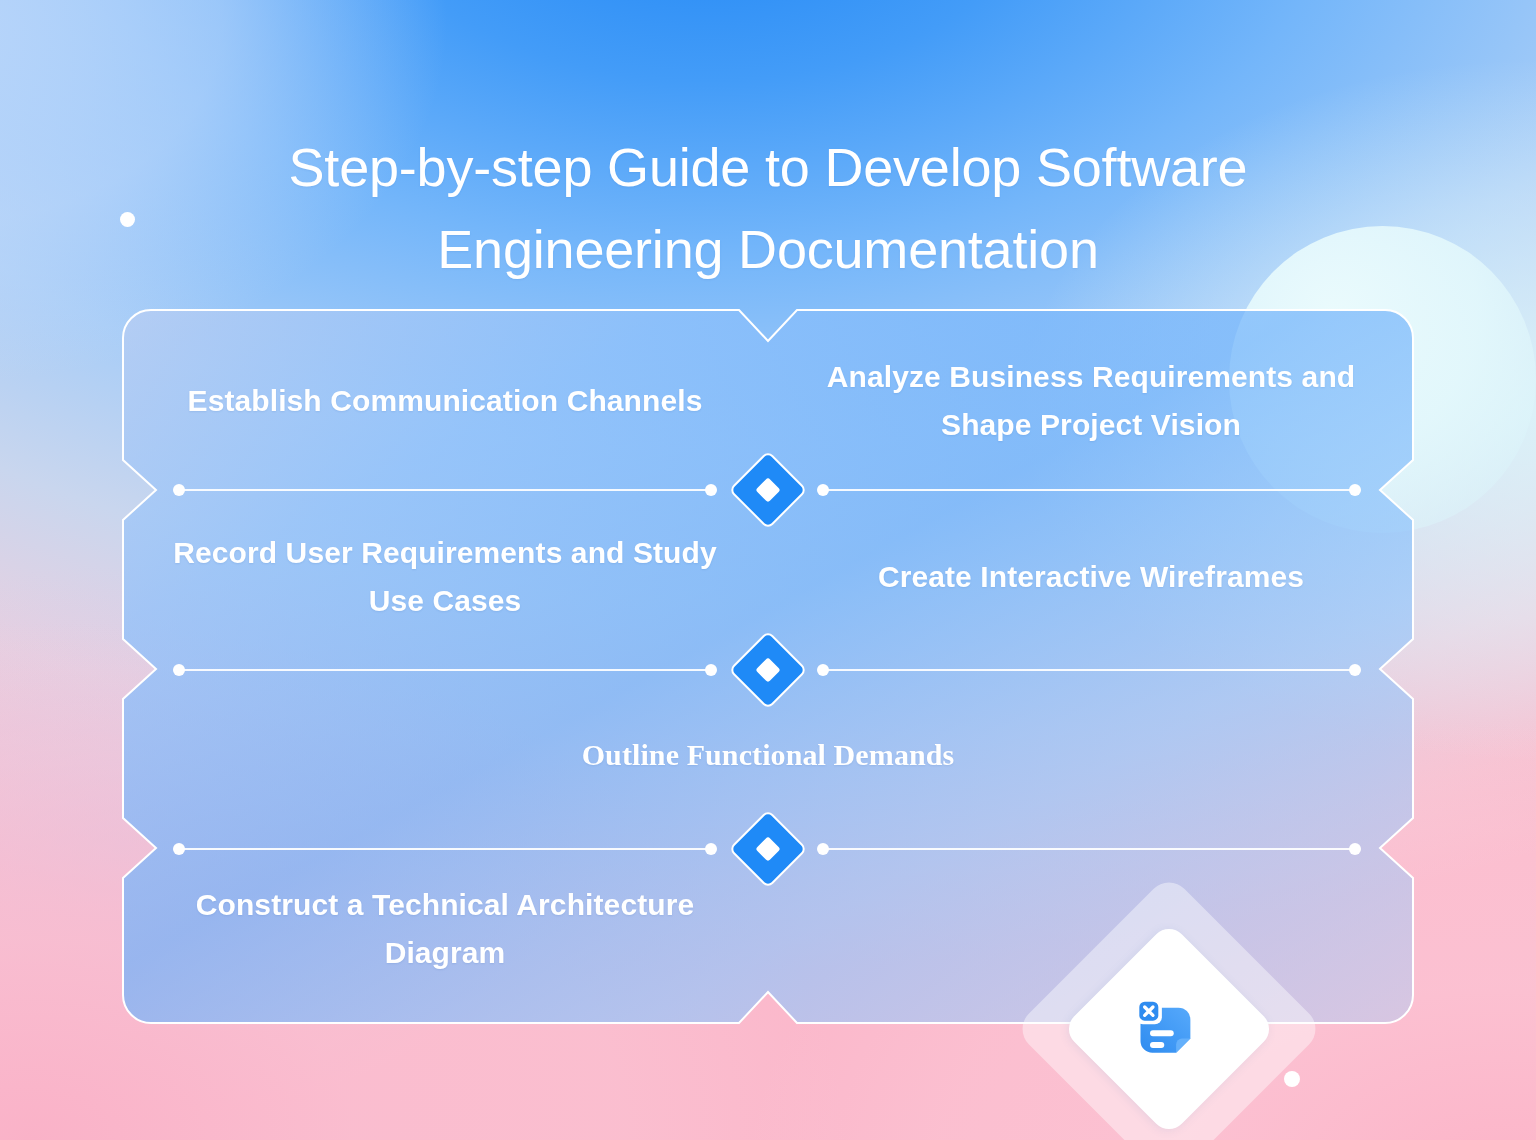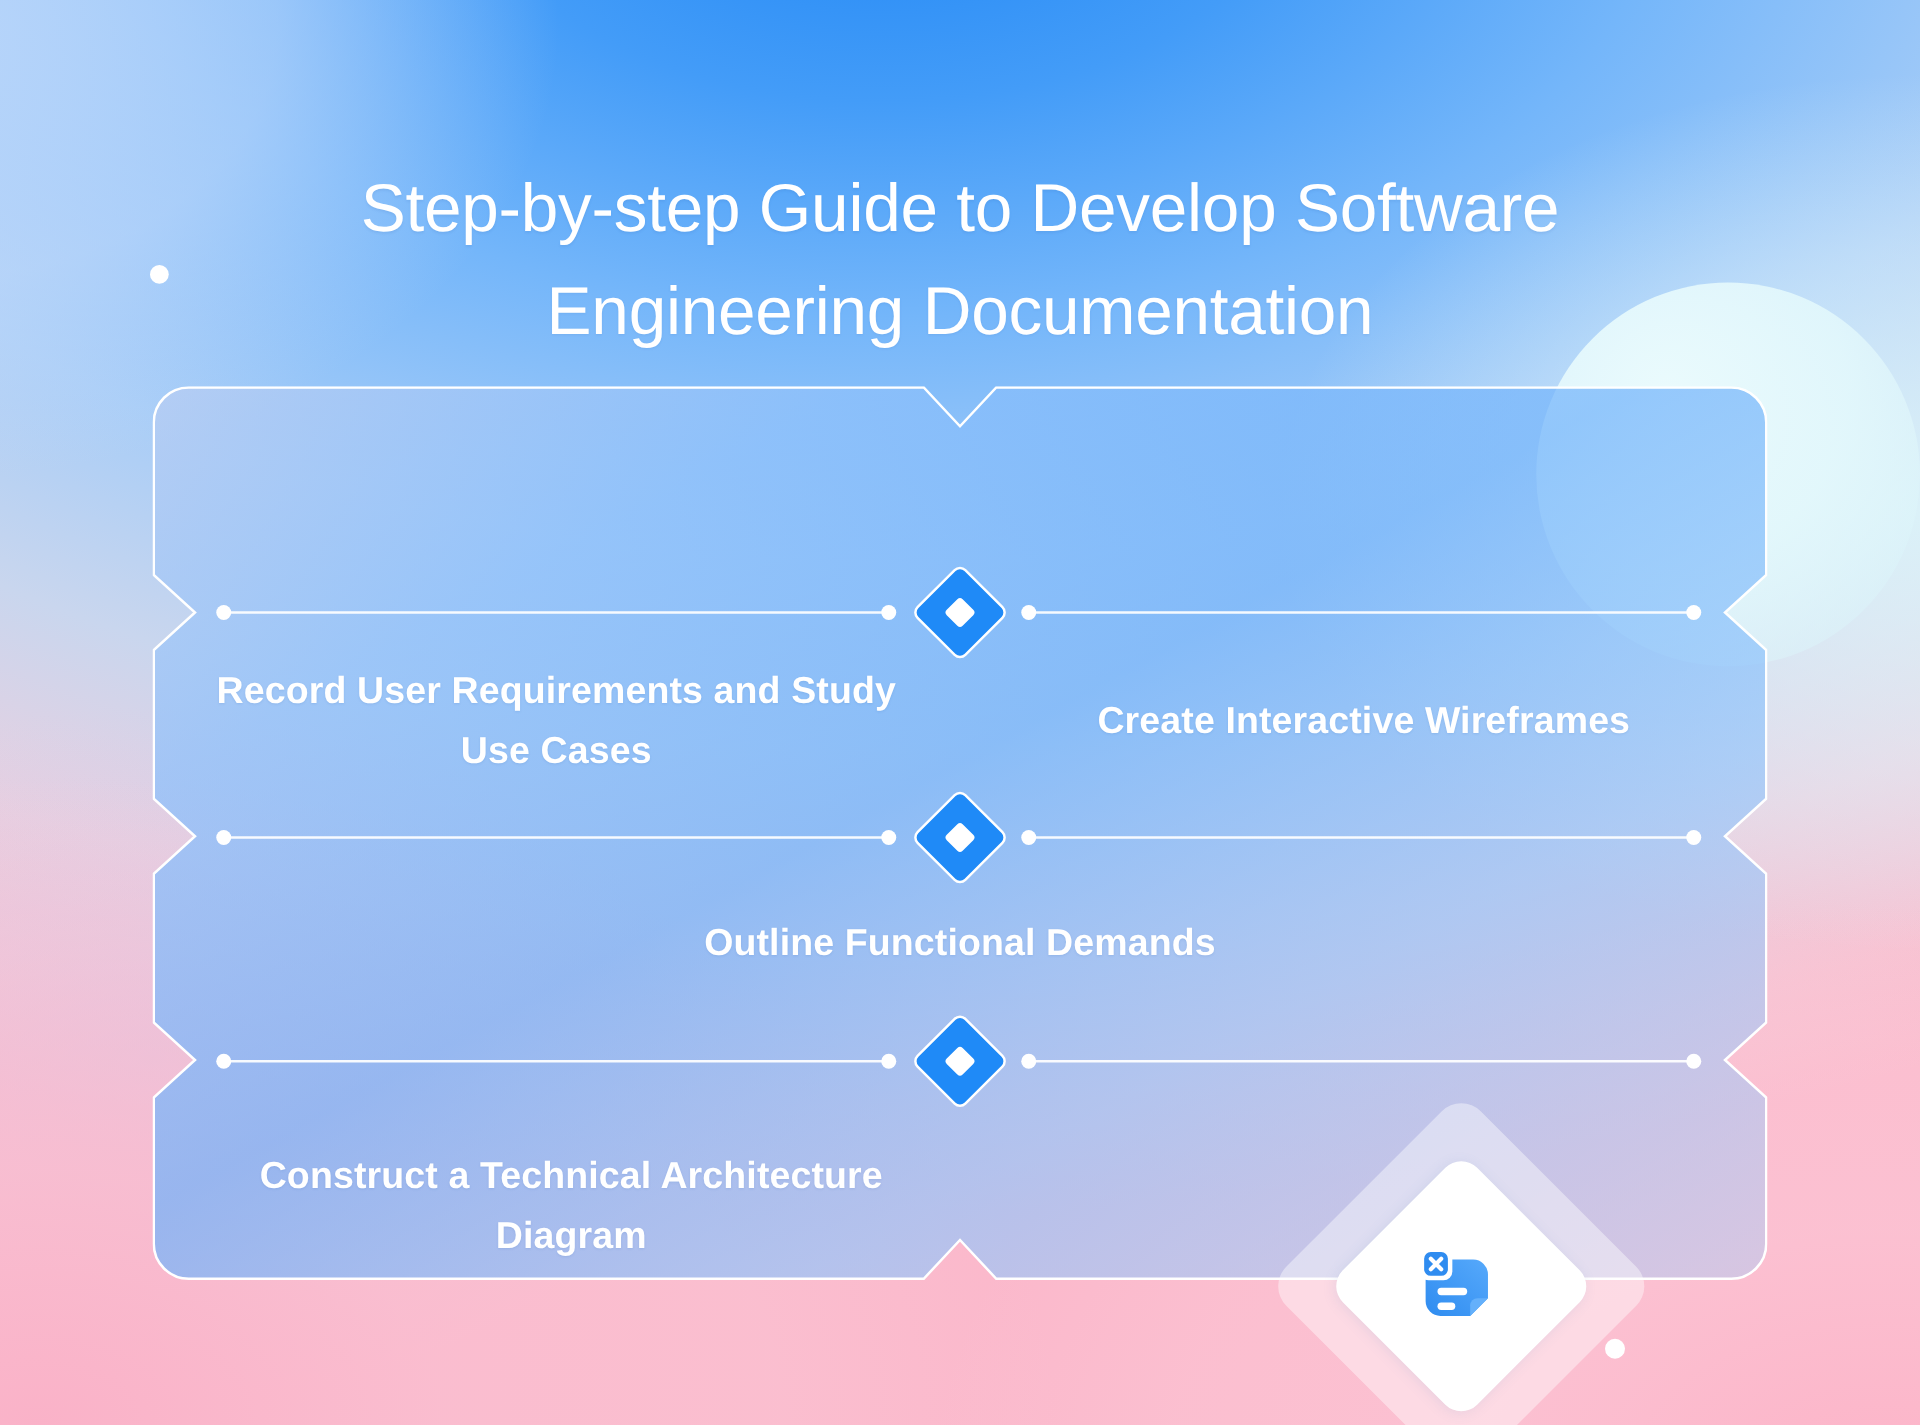--- a/index.html
+++ b/index.html
@@ -119,22 +119,22 @@
   
   .row {
     position: absolute;
     left: 0;
     width: 100%;
     height: 120px;
     display: flex;
   }
   .row-1 { top: 32px; }
   .row-2 { top: 208px; justify-content: center; }
-  .row-3 { top: 386px; }
-  .row-4 { top: 596px; padding-left: 12px; }
+  .row-3 { top: 386px; font-family: Liberation Serif, serif; }
+  .row-4 { top: 560px; }
 
   .cell {
     flex: 1 1 50%;
     display: flex;
     align-items: center;
     justify-content: center;
     padding: 0 34px;
     box-sizing: border-box;
   }
   .cell.empty { visibility: hidden; }
@@ -309,20 +309,28 @@
         L 1 211
         L 34 181
         L 1 151
         L 1 29
         A 28 28 0 0 1 29 1
         Z" fill="url(#cardGrad)" stroke="#ffffff" stroke-width="2"></path>
     </svg>
 
     <div class="card-content">
 
+      <div class="row row-1">
+        <div class="cell">
+          <div class="step-text">Establish Communication Channels</div>
+        </div>
+        <div class="cell">
+          <div class="step-text">Analyze Business Requirements and Shape Project Vision</div>
+        </div>
+      </div>
 
       <div class="divider div-1">
         <div class="div-line left"></div>
         <div class="div-line right"></div>
         <div class="div-cap cap-l1"></div>
         <div class="div-cap cap-l2"></div>
         <div class="div-cap cap-r1"></div>
         <div class="div-cap cap-r2"></div>
         <div class="diamond-node"></div>
       </div>

